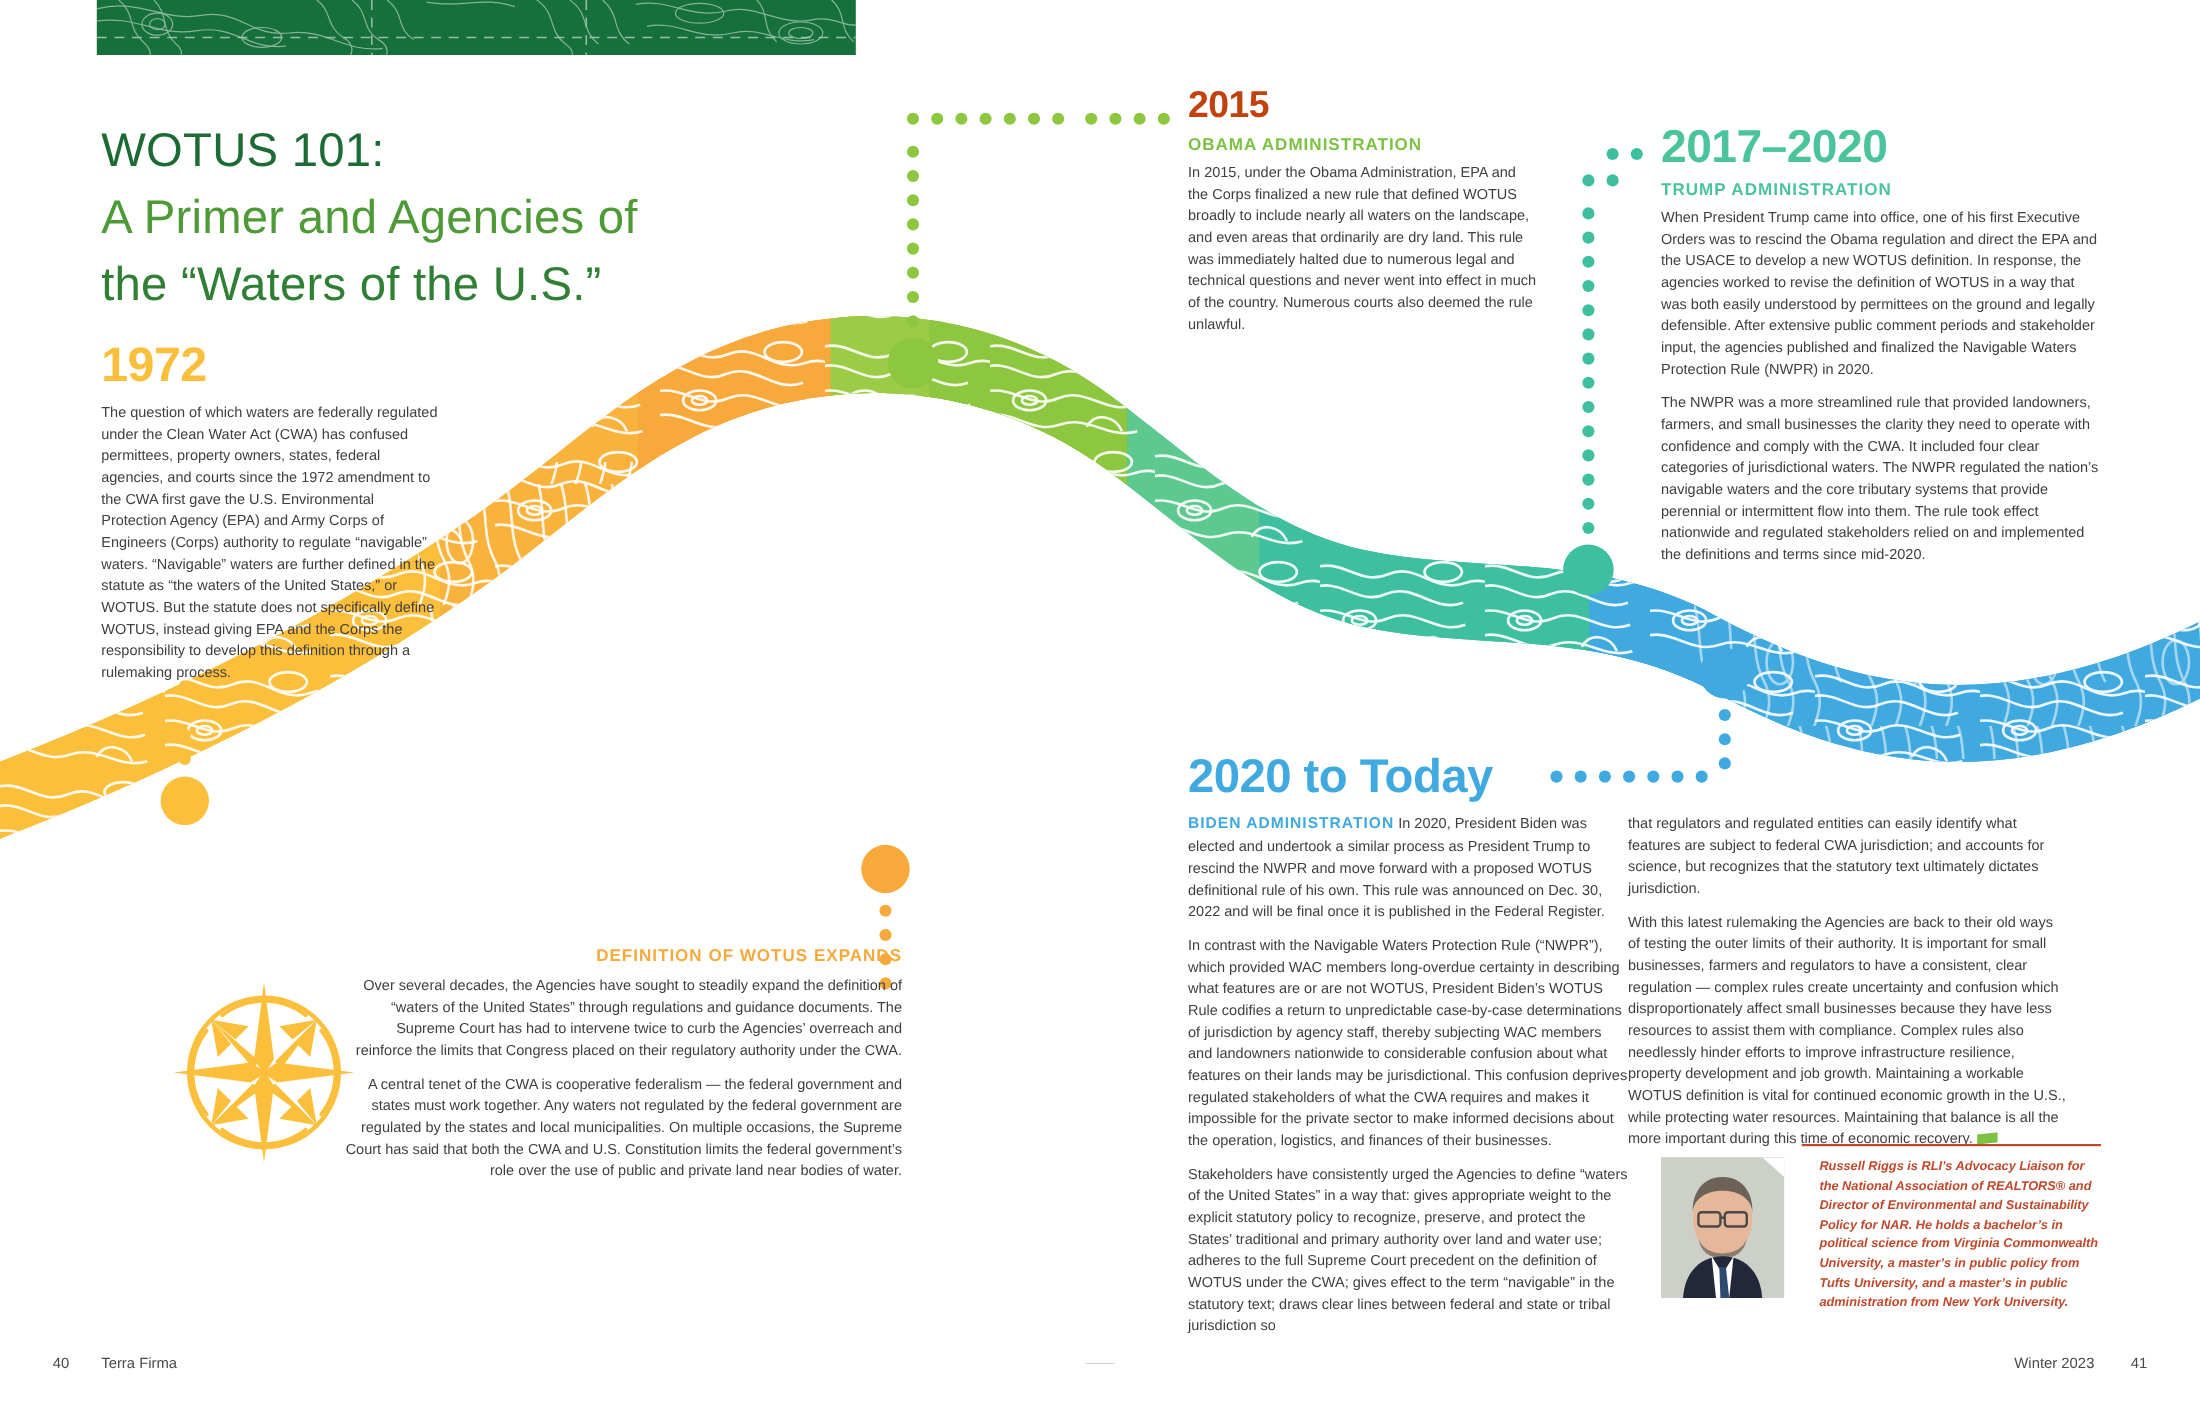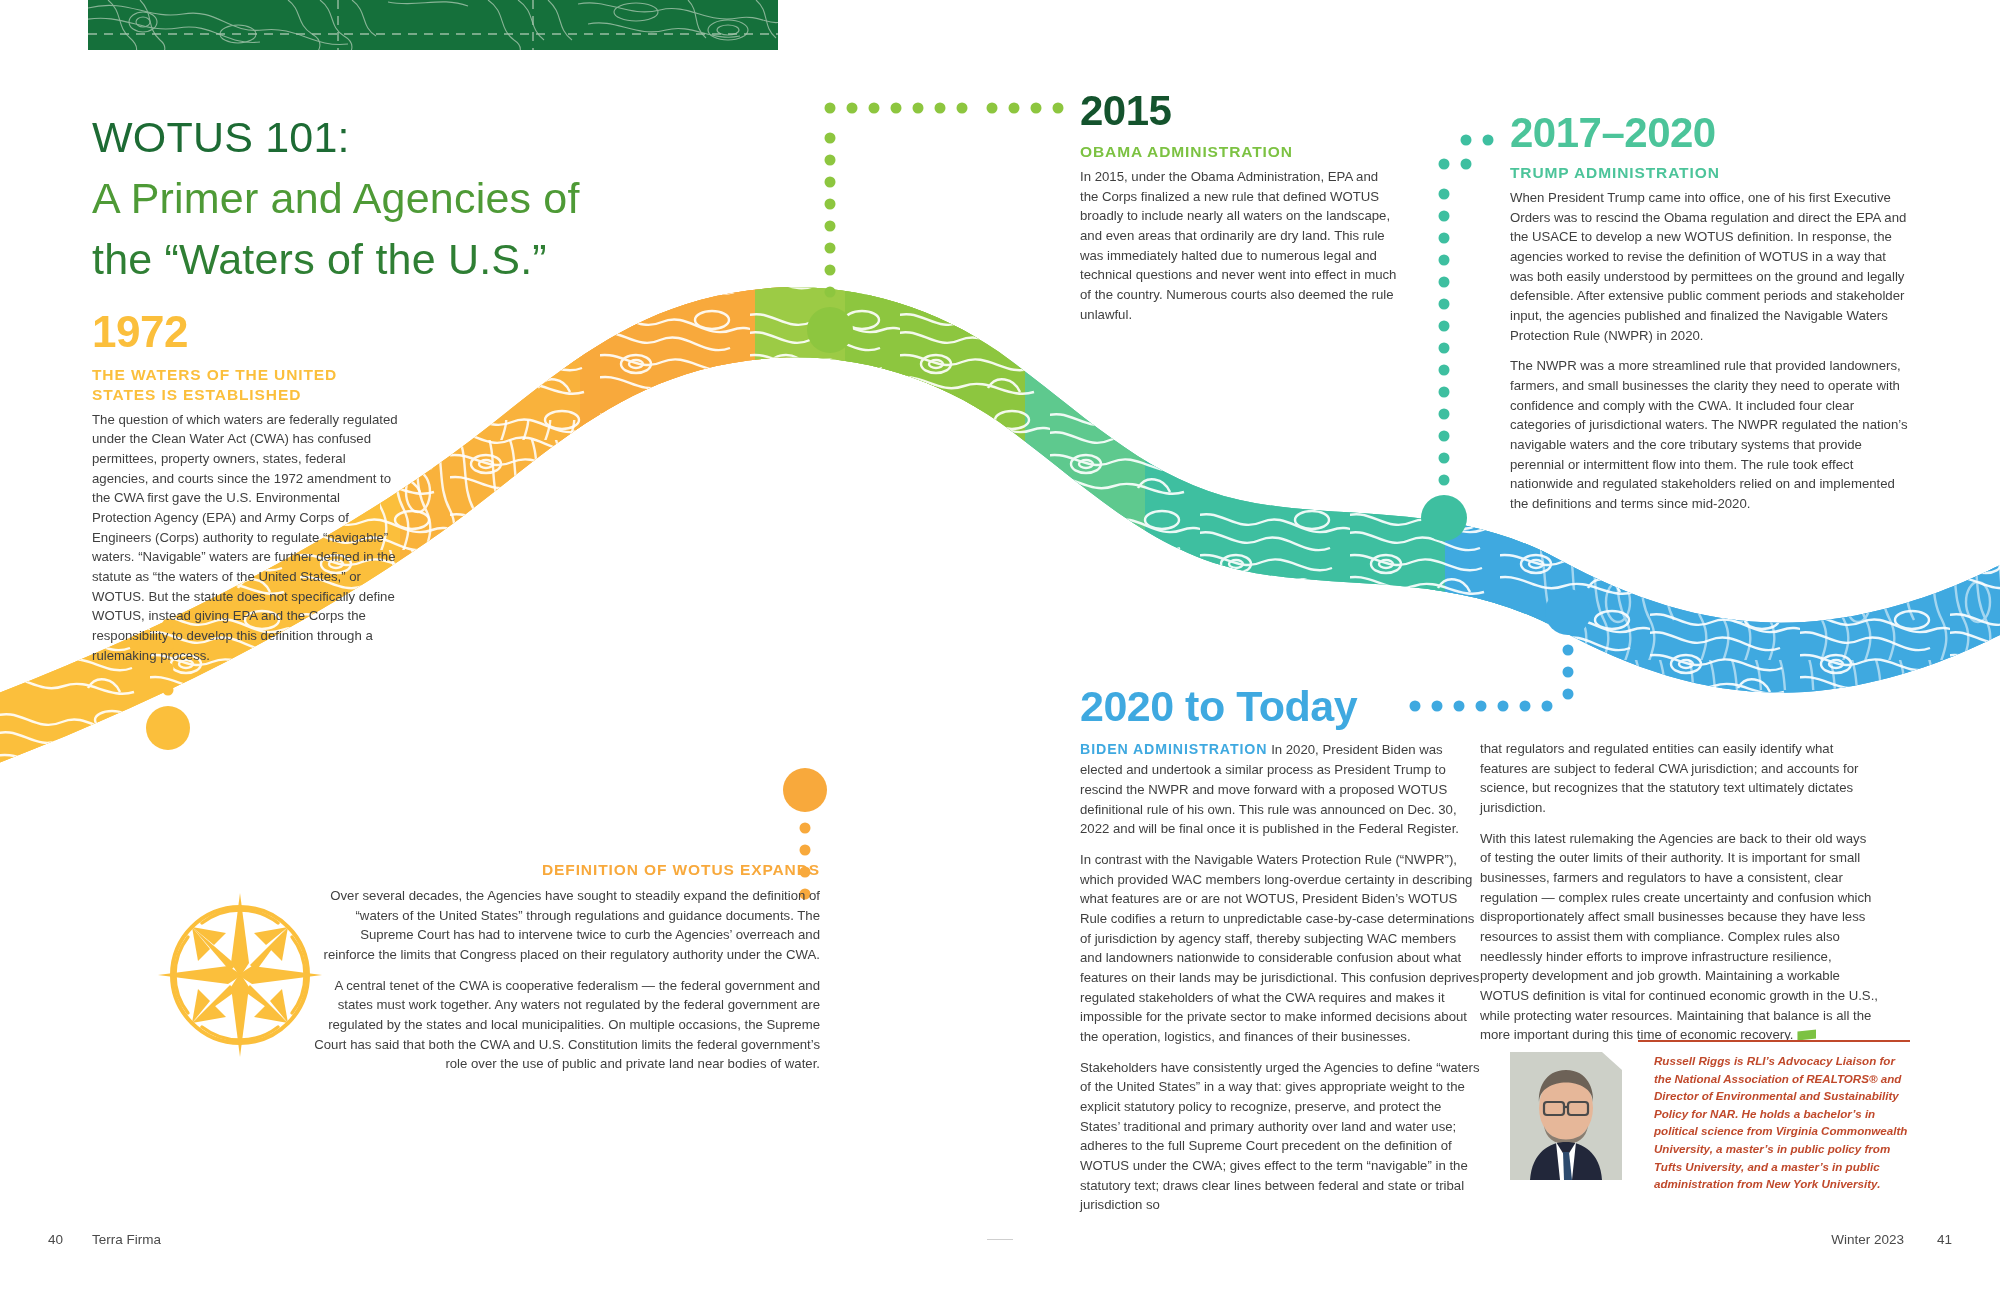--- a/index.html
+++ b/index.html
@@ -32,21 +32,21 @@
   .body-txt p{margin:0 0 11px 0;}
   .body-txt p:last-child{margin-bottom:0;}
 
   
   #sec-1972{position:absolute;left:92px;top:310px;width:310px;}
   #sec-1972 .year{font-size:44px;color:#fbbf3c;margin-bottom:11px;}
   #sec-1972 .kicker{font-size:15.5px;color:#fbbf3c;margin-bottom:5px;}
 
   
   #sec-2015{position:absolute;left:1080px;top:78px;width:320px;}
-  #sec-2015 .year{font-size:42px;color:#14532d;margin-bottom:10px;margin-top:12px;}
+  #sec-2015 .year{font-size:34px;color:#c2410c;margin-bottom:10px;}
   #sec-2015 .kicker{font-size:15.5px;color:#7cc242;margin-bottom:5px;}
 
   
   #sec-2017{position:absolute;left:1510px;top:112px;width:400px;}
   #sec-2017 .year{font-size:42px;color:#4cc49a;margin-bottom:9px;}
   #sec-2017 .kicker{font-size:15.5px;color:#4cc49a;margin-bottom:5px;}
 
   
   #sec-1970s{position:absolute;left:310px;top:860px;width:510px;text-align:right;}
   #sec-1970s .year{font-size:42px;color:#f8a93c;margin-bottom:10px;}
@@ -325,21 +325,20 @@
   </svg>
 
   <div class="headline">
     <span class="l1 g1">WOTUS 101:</span>
     <span class="l2 g3">A Primer and Agencies of</span>
     <span class="l3 g2">the “Waters of the U.S.”</span>
   </div>
 
   <div id="sec-1972">
     <div class="year">1972</div>
-    <div class="kicker">THE WATERS OF THE UNITED STATES IS ESTABLISHED</div>
     <div class="body-txt">
       <p>The question of which waters are federally regulated under the Clean Water Act (CWA) has confused permittees, property owners, states, federal agencies, and courts since the 1972 amendment to the CWA first gave the U.S. Environmental Protection Agency (EPA) and Army Corps of Engineers (Corps) authority to regulate “navigable” waters. “Navigable” waters are further defined in the statute as “the waters of the United States,” or WOTUS. But the statute does not specifically define WOTUS, instead giving EPA and the Corps the responsibility to develop this definition through a rulemaking process.</p>
     </div>
   </div>
 
   <div id="sec-2015">
     <div class="year">2015</div>
     <div class="kicker">OBAMA ADMINISTRATION</div>
     <div class="body-txt">
       <p>In 2015, under the Obama Administration, EPA and the Corps finalized a new rule that defined WOTUS broadly to include nearly all waters on the landscape, and even areas that ordinarily are dry land. This rule was immediately halted due to numerous legal and technical questions and never went into effect in much of the country. Numerous courts also deemed the rule unlawful.</p>

